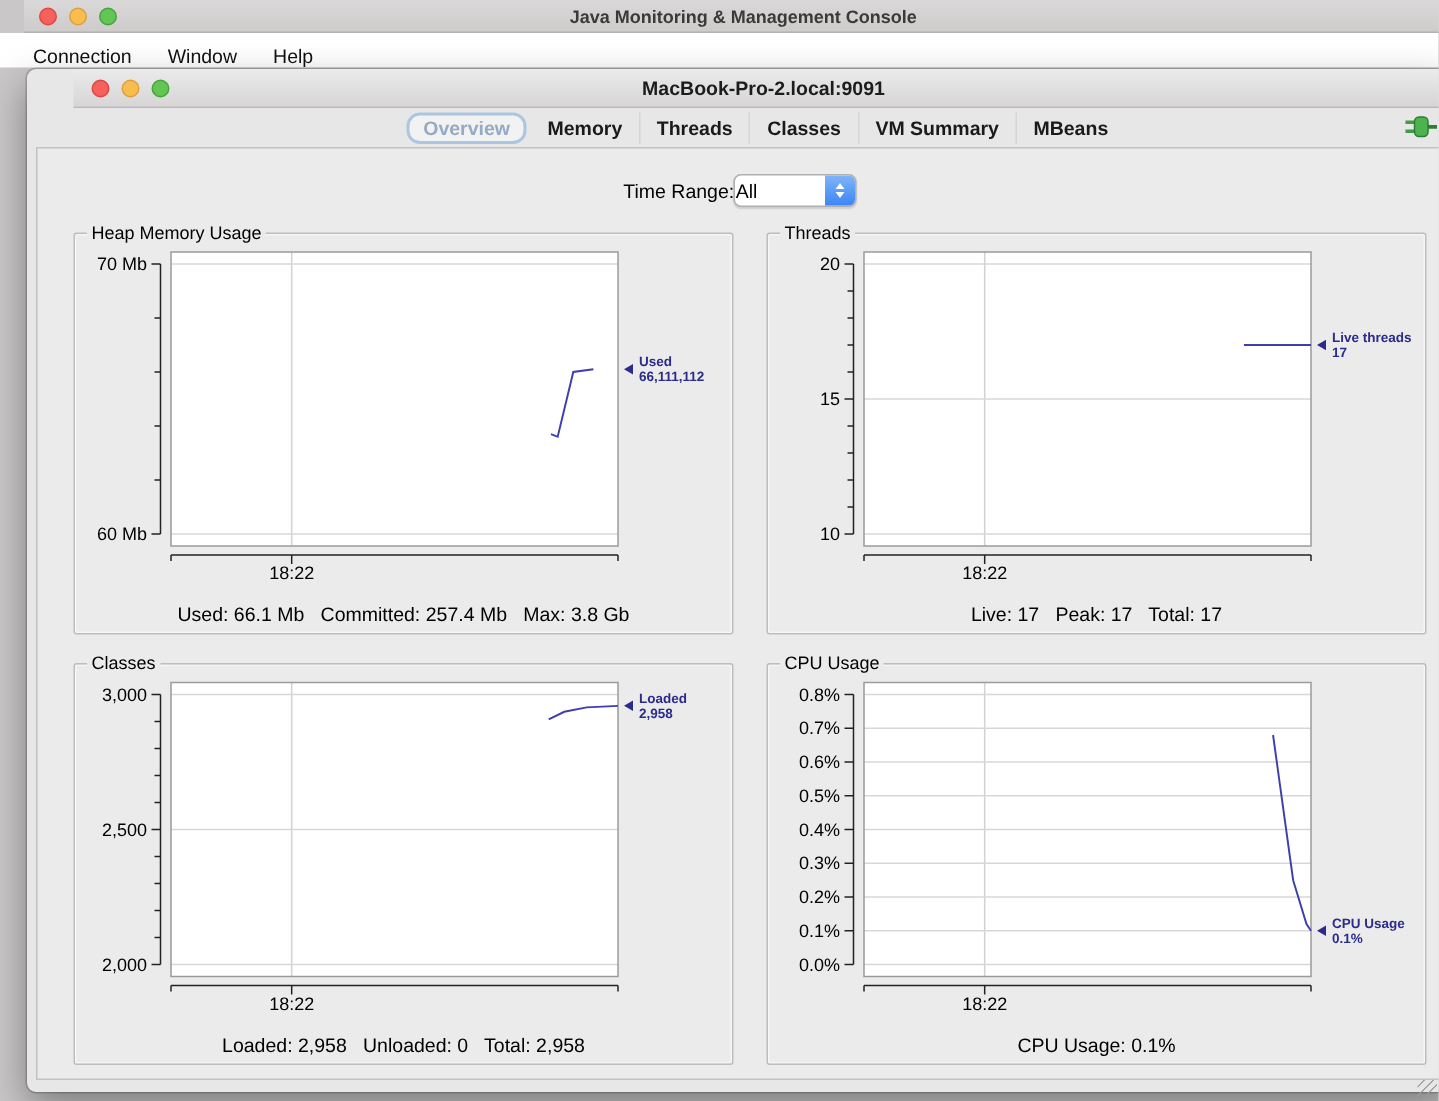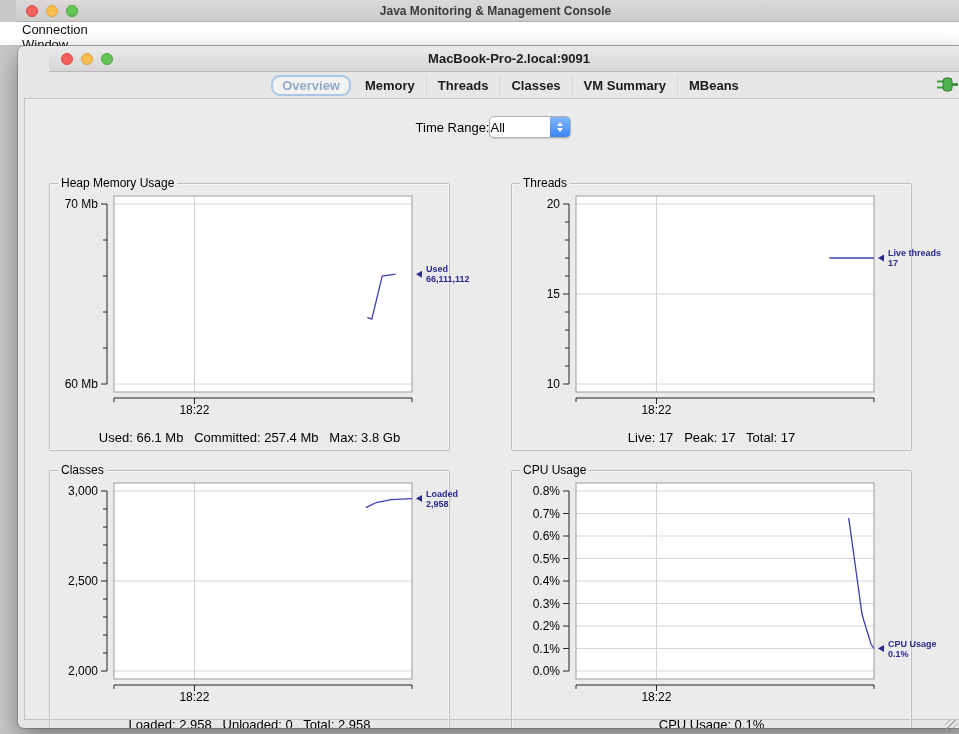--- a/index.html
+++ b/index.html
@@ -15,21 +15,21 @@
   .outer-titlebar { position:absolute; left:16px; top:0; width:959px; height:22px;
     background:linear-gradient(#dad8d8,#cecbcb); border-bottom:1px solid #b3b1b1; }
   .outer-title { position:absolute; width:100%; text-align:center; line-height:22px;
     font-size:12px; font-weight:bold; color:#3a3a3a; }
   .lights { position:absolute; left:10px; top:5px; display:flex; gap:8px; z-index:3; }
   .light { width:12px; height:12px; border-radius:50%; }
   .light.red { background:#f5615d; border:1px solid #dd4742; }
   .light.yellow { background:#f8bd4f; border:1px solid #dda03c; }
   .light.green { background:#62c554; border:1px solid #49a43c; }
   .menubar { position:absolute; left:0; top:22px; width:959px; height:23px;
-    background:#ffffff; display:flex; align-items:flex-start; padding-left:10px; font-size:13px;flex-direction:column; }
+    background:#ffffff; display:flex; align-items:flex-end; padding-left:10px; font-size:13px; }
   .menu-item { padding:0 12px; color:#111; }
   
   .inner-window { position:absolute; left:18px; top:46px; width:951px; height:682px;
     background:#e7e7e7; border-radius:6px; overflow:hidden;
     box-shadow:0 10px 26px rgba(0,0,0,0.38), 0 0 0 1px rgba(0,0,0,0.18);padding-left:31px; }
   .inner-titlebar { position:relative; height:26px;
     background:linear-gradient(#ebebeb,#d7d5d5); border-bottom:1px solid #b9b7b7; }
   .inner-lights { left:12px; top:7px; }
   .inner-title { position:absolute; width:100%; text-align:center; line-height:26px;
     font-size:13px; font-weight:bold; color:#1c1c1c; }
@@ -51,23 +51,23 @@
     box-shadow:0 1px 1px rgba(0,0,0,0.12); }
   .popup-label { flex:1; text-align:left; font-size:13px; font-weight:normal;
     padding-right:16px; color:#000; }
   .popup-cap { position:absolute; right:0; top:0; width:20px; height:20px;
     border-radius:0 4px 4px 0; background:linear-gradient(#7fb4fa,#3c86f5);
     display:flex; flex-direction:column; align-items:center; justify-content:center; }
   .arr { width:0; height:0; border-left:3.5px solid transparent; border-right:3.5px solid transparent; }
   .arr.up { border-bottom:4px solid #fff; margin-bottom:2px; }
   .arr.down { border-top:4px solid #fff; }
   
-  .chart-panel { position:absolute; width:401px; height:268px;
+  .chart-panel { position:absolute; width:440px; height:268px;
     border:1px solid #bdbdbd; border-radius:2px;
-    box-shadow:inset 0 0 0 1px rgba(255,255,255,0.55);margin-top:28px; }
+    box-shadow:inset 0 0 0 1px rgba(255,255,255,0.55); }
   .chart-title { position:absolute; top:-8px; left:8px; background:#ebebeb;
     padding:0 3px; font-size:12px; color:#000; }
   .chart-svg { position:absolute; left:0; top:10px; width:445px; height:226px; }
   .chart-summary { position:absolute; bottom:5px; width:100%; text-align:center;
     font-size:13px; color:#000; white-space:pre; }
   #panel-heap    { left:24px;  top:56px; }
   #panel-threads { left:486px; top:56px; }
   #panel-classes { left:24px;  top:343px; }
   #panel-cpu     { left:486px; top:343px;text-decoration:underline; }
   svg text { font-family:"Liberation Sans", sans-serif; }

